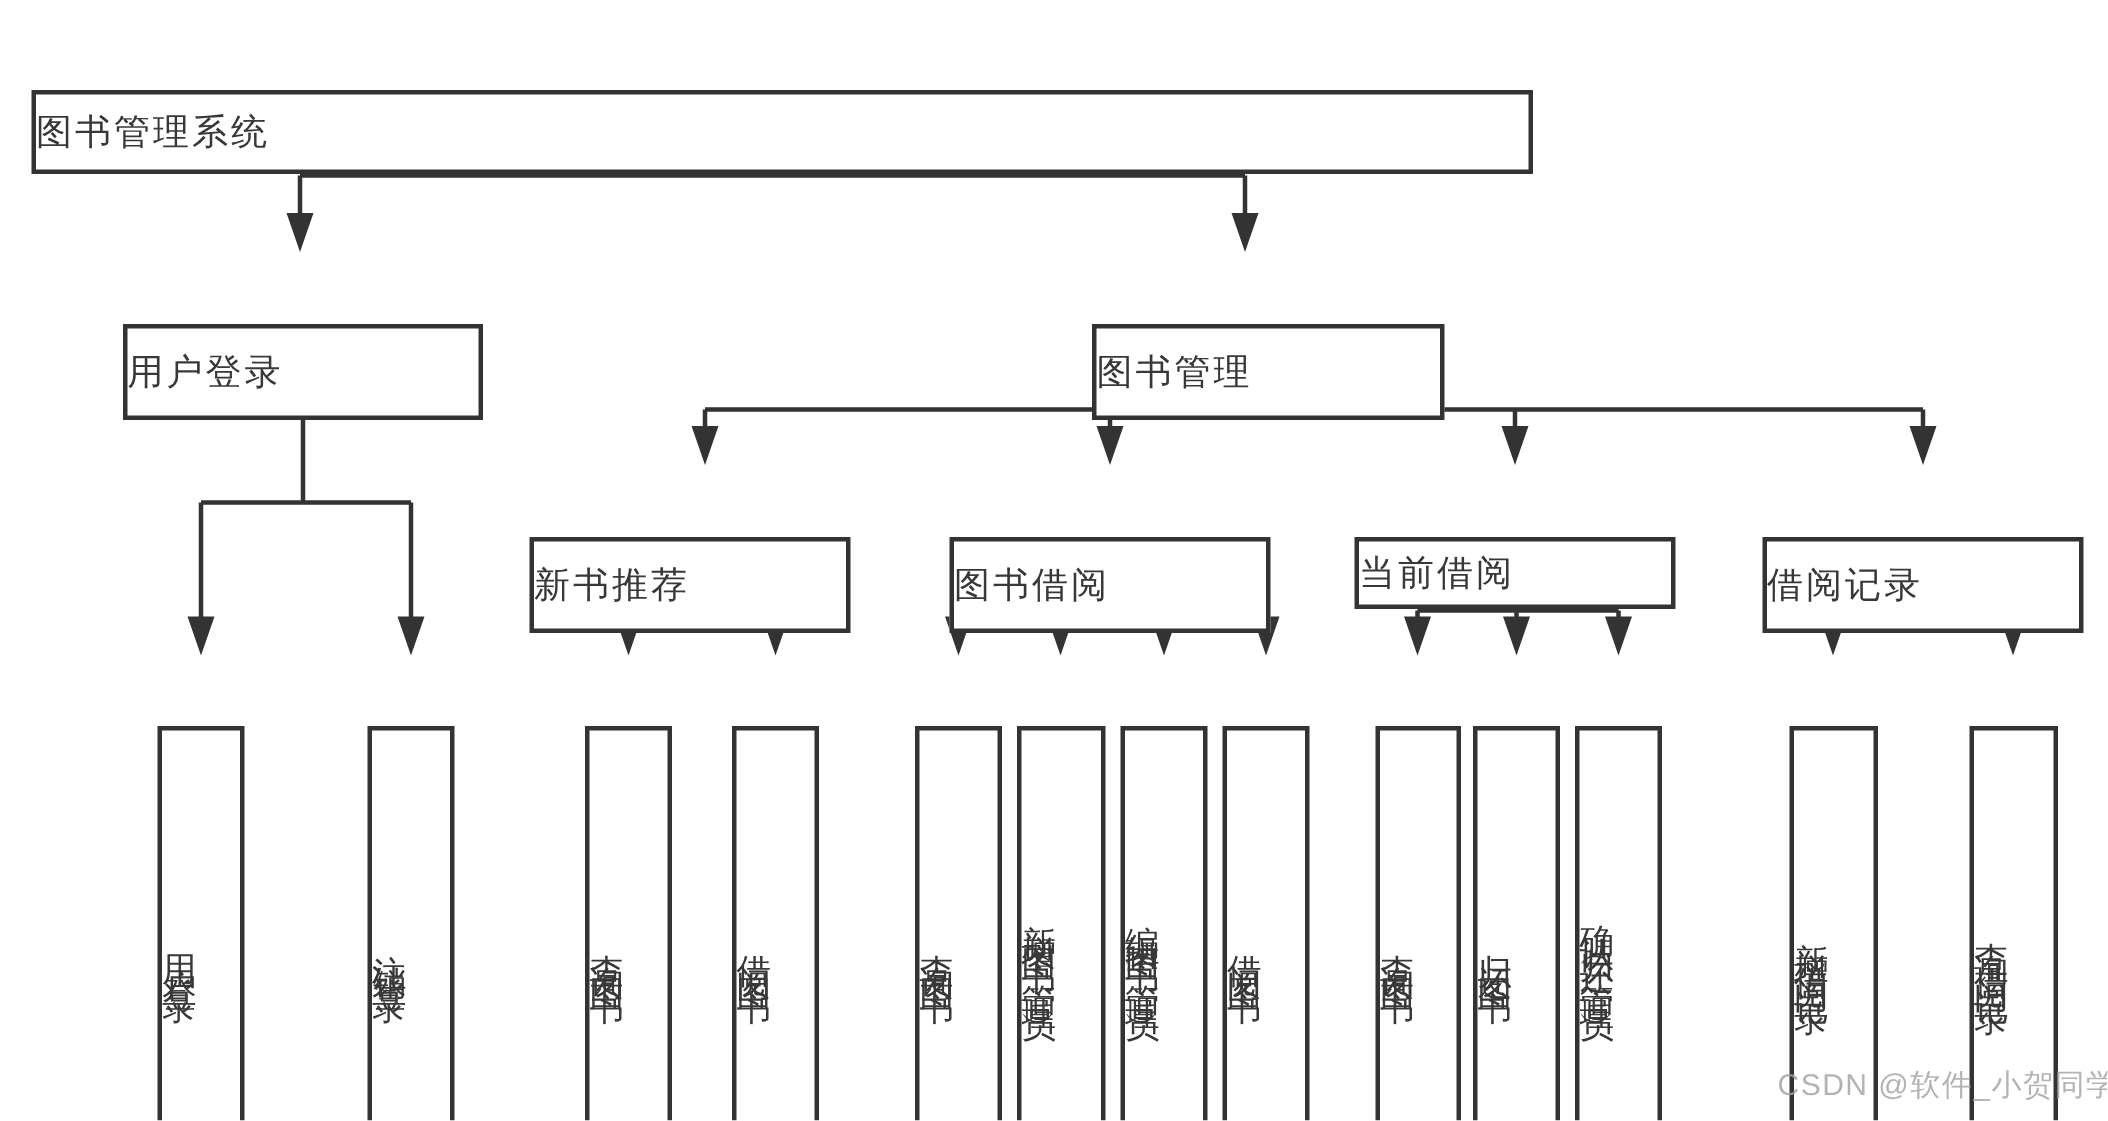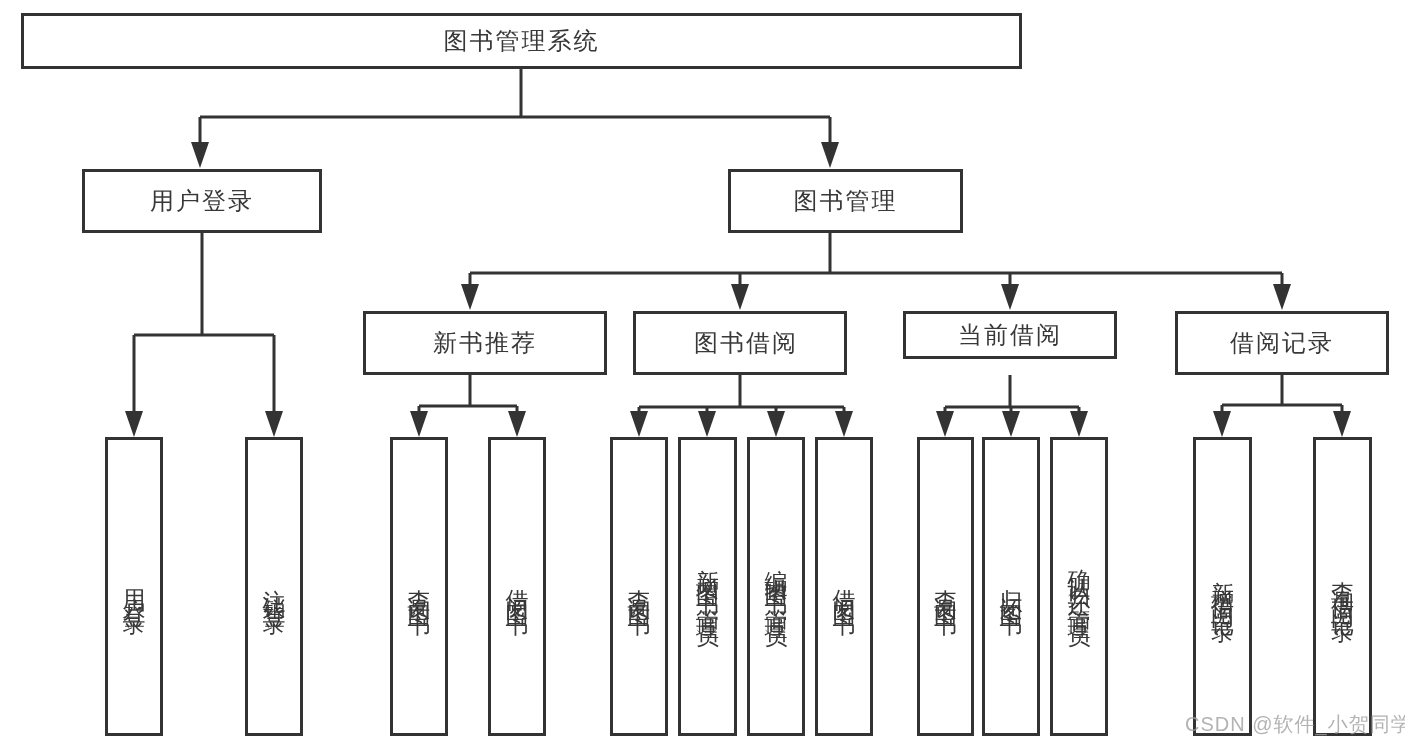--- a/index.html
+++ b/index.html
@@ -23,22 +23,22 @@
     z-index: 1;
   }
   .node {
     position: absolute;
     box-sizing: border-box;
     background: #ffffff;
     border: 3px solid #333333;
     color: #383838;
     display: flex;
     align-items: center;
-    justify-content: center;
     z-index: 2;
+    margin-top: 47px;
   }
   .node.h {
     font-size: 24px;
     letter-spacing: 2px;
     white-space: nowrap;
   }
   .node.v {
     font-size: 23px;
   }
   .node.v .vtxt {
@@ -105,24 +105,24 @@
     <span>图书管理系统</span>
   </div>
 
   <div class="node h" style="left:82px; top:169px; width:240px; height:64px;">
     <span>用户登录</span>
   </div>
   <div class="node h" style="left:728px; top:169px; width:235px; height:64px;">
     <span>图书管理</span>
   </div>
 
-  <div class="node h" style="left:363px; top:311px; width:244px; height:64px;">
+  <div class="node h" style="left:353px; top:311px; width:214px; height:64px;">
     <span>新书推荐</span>
   </div>
-  <div class="node h" style="left:633px; top:311px; width:214px; height:64px;padding-left:12px;">
+  <div class="node h" style="left:633px; top:311px; width:214px; height:64px;">
     <span>图书借阅</span>
   </div>
   <div class="node h" style="left:903px; top:311px; width:214px; height:48px;">
     <span>当前借阅</span>
   </div>
   <div class="node h" style="left:1175px; top:311px; width:214px; height:64px;">
     <span>借阅记录</span>
   </div>
 
   <div class="node v" style="left:105px; top:437px; width:58px; height:299px;">

